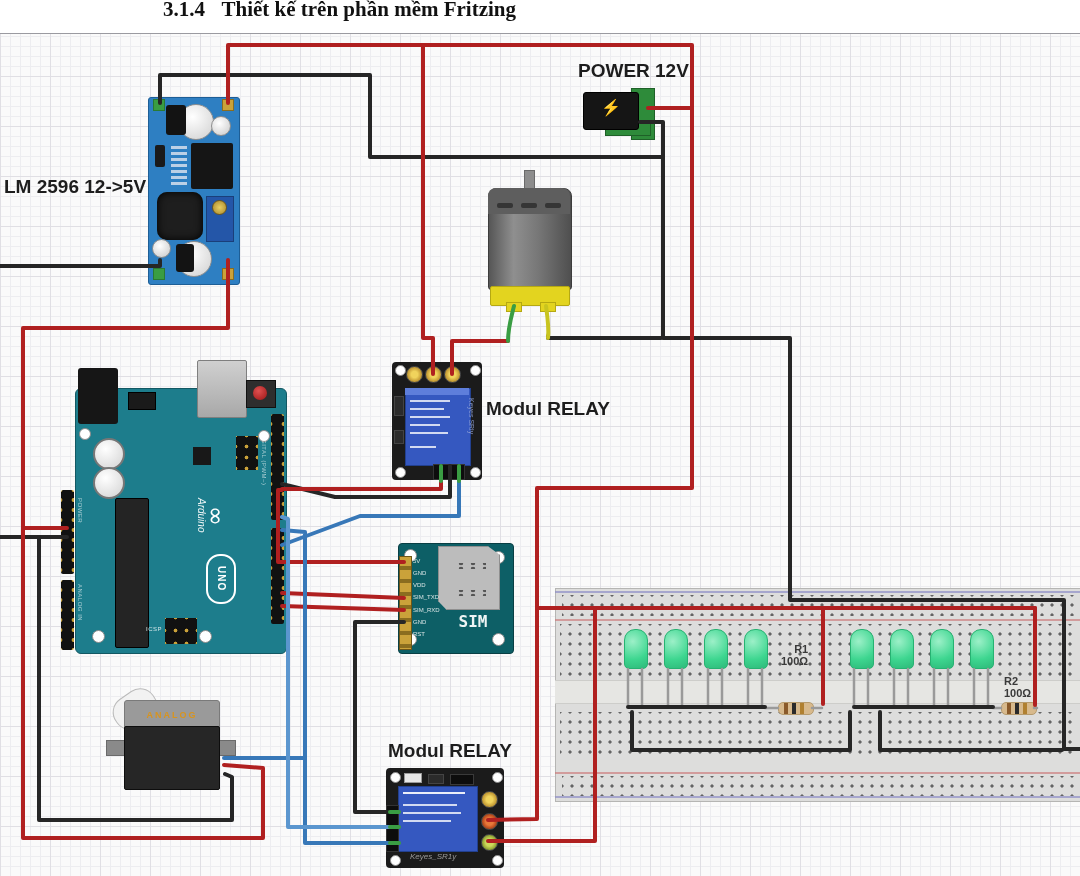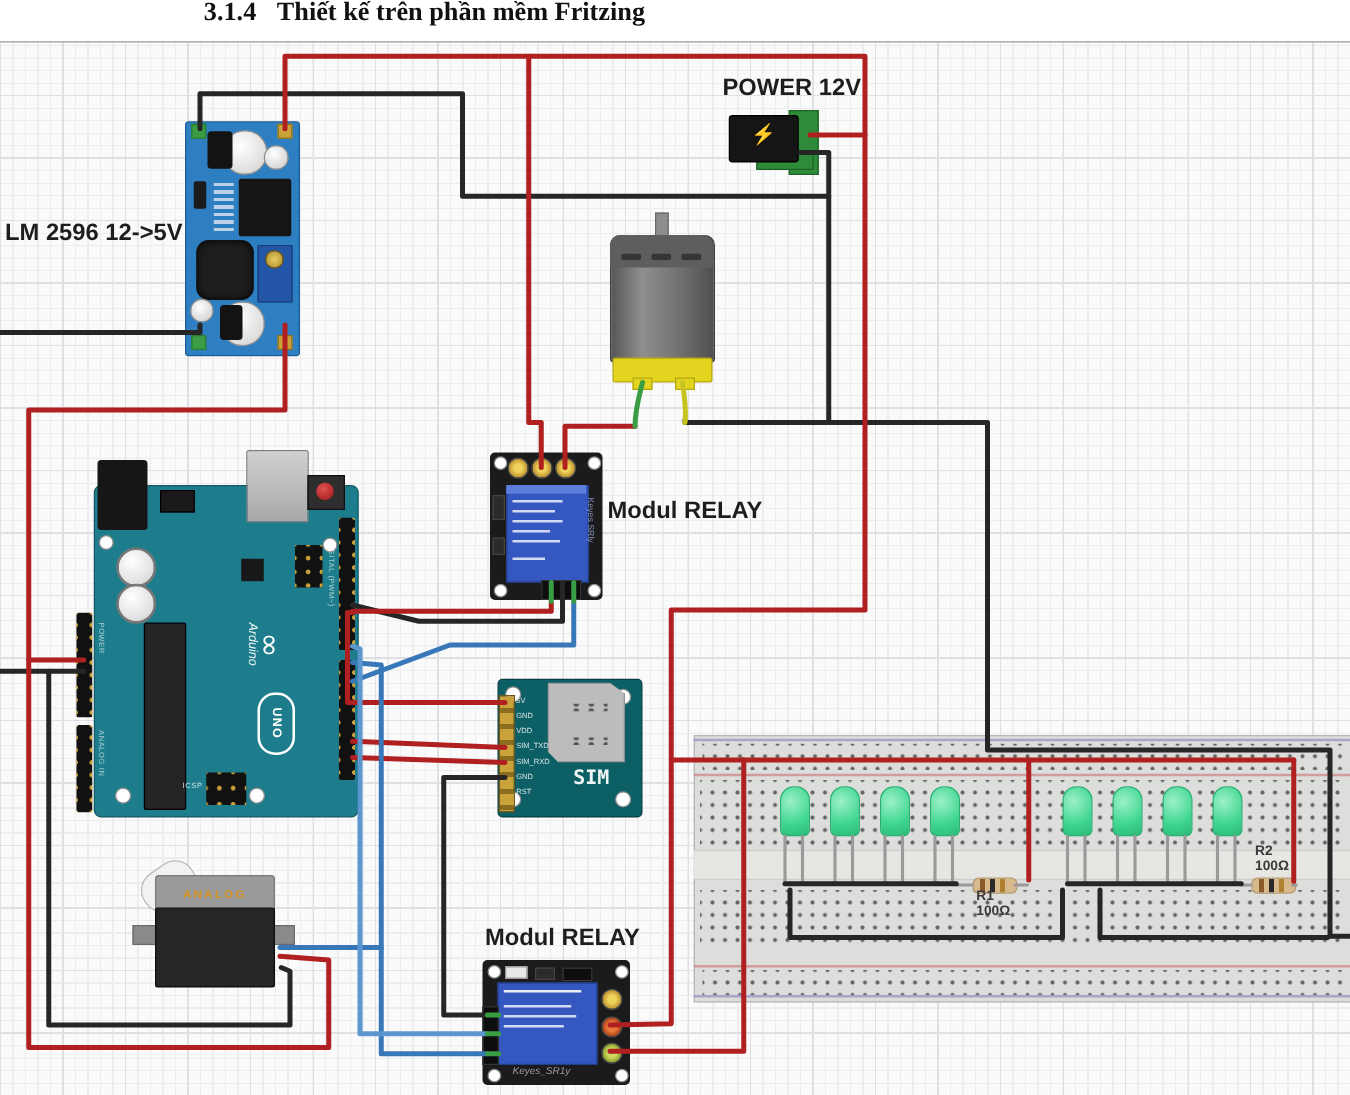--- a/index.html
+++ b/index.html
@@ -274,21 +274,21 @@
     </g>
     <g fill="none" stroke-width="4" stroke-linecap="round" stroke-linejoin="round" stroke="#c8c41f">
       <path d="M546,306 C548,320 549,330 548,338"></path>
     </g>
   </svg>
 
   <div class="lbl" style="left:4px;top:176px;">LM 2596 12-&gt;5V</div>
   <div class="lbl" style="left:578px;top:60px;">POWER 12V</div>
   <div class="lbl" style="left:486px;top:398px;">Modul RELAY</div>
   <div class="lbl" style="left:388px;top:740px;">Modul RELAY</div>
-  <div class="rlbl" style="left:781px;top:711px;">
+  <div class="rlbl" style="left:781px;top:643px;text-align:right;">
     <div>R1</div>
     <div>100Ω</div>
   </div>
   <div class="rlbl" style="left:1004px;top:675px;">
     <div>R2</div>
     <div>100Ω</div>
   </div>
 
 </div>
 

